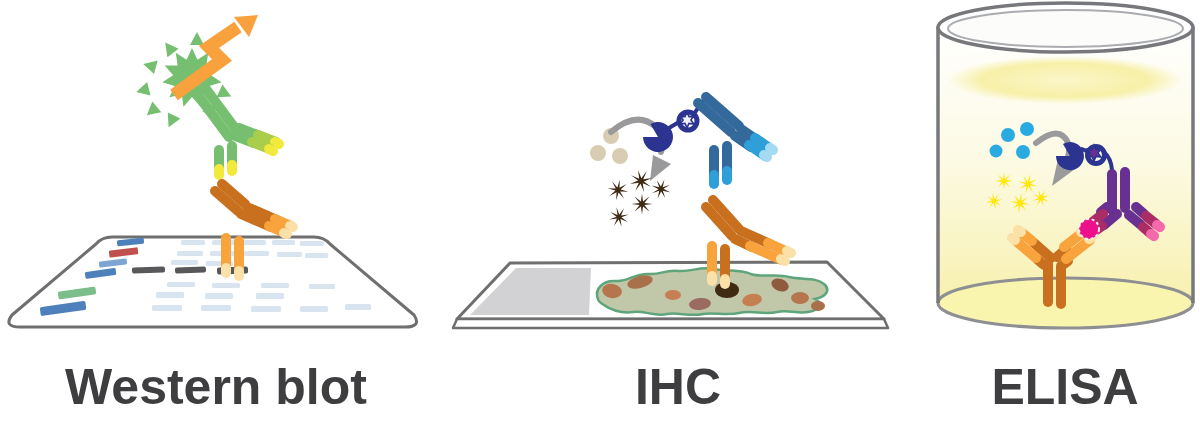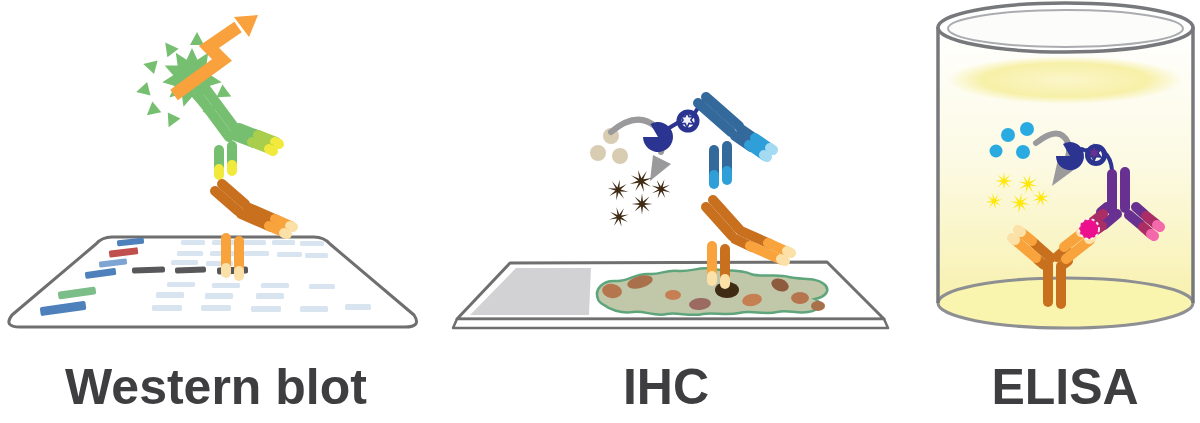--- a/index.html
+++ b/index.html
@@ -299,16 +299,16 @@
     <g>
       <path d="M938 27 L938 303" stroke="#77787B" stroke-width="3.5" fill="none"></path>
       <path d="M1193 27 L1193 303" stroke="#77787B" stroke-width="3.5" fill="none"></path>
       <ellipse cx="1065.5" cy="27.5" rx="127.5" ry="24.5" fill="#FFFFFF" stroke="#77787B" stroke-width="3.5"></ellipse>
       <ellipse cx="1065.5" cy="28.5" rx="117.5" ry="18.5" fill="#FCFCFA" stroke="#ABACB0" stroke-width="2"></ellipse>
     </g>
   </g>
 </svg>
 
 <div class="lbl" style="left:0;width:432px">Western blot</div>
-<div class="lbl" style="left:432px;width:468px">IHC</div>
+<div class="lbl" style="left:444px;width:468px">IHC</div>
 <div class="lbl" style="left:915px;width:300px">ELISA</div>
 
 </div>
 
 </body></html>

